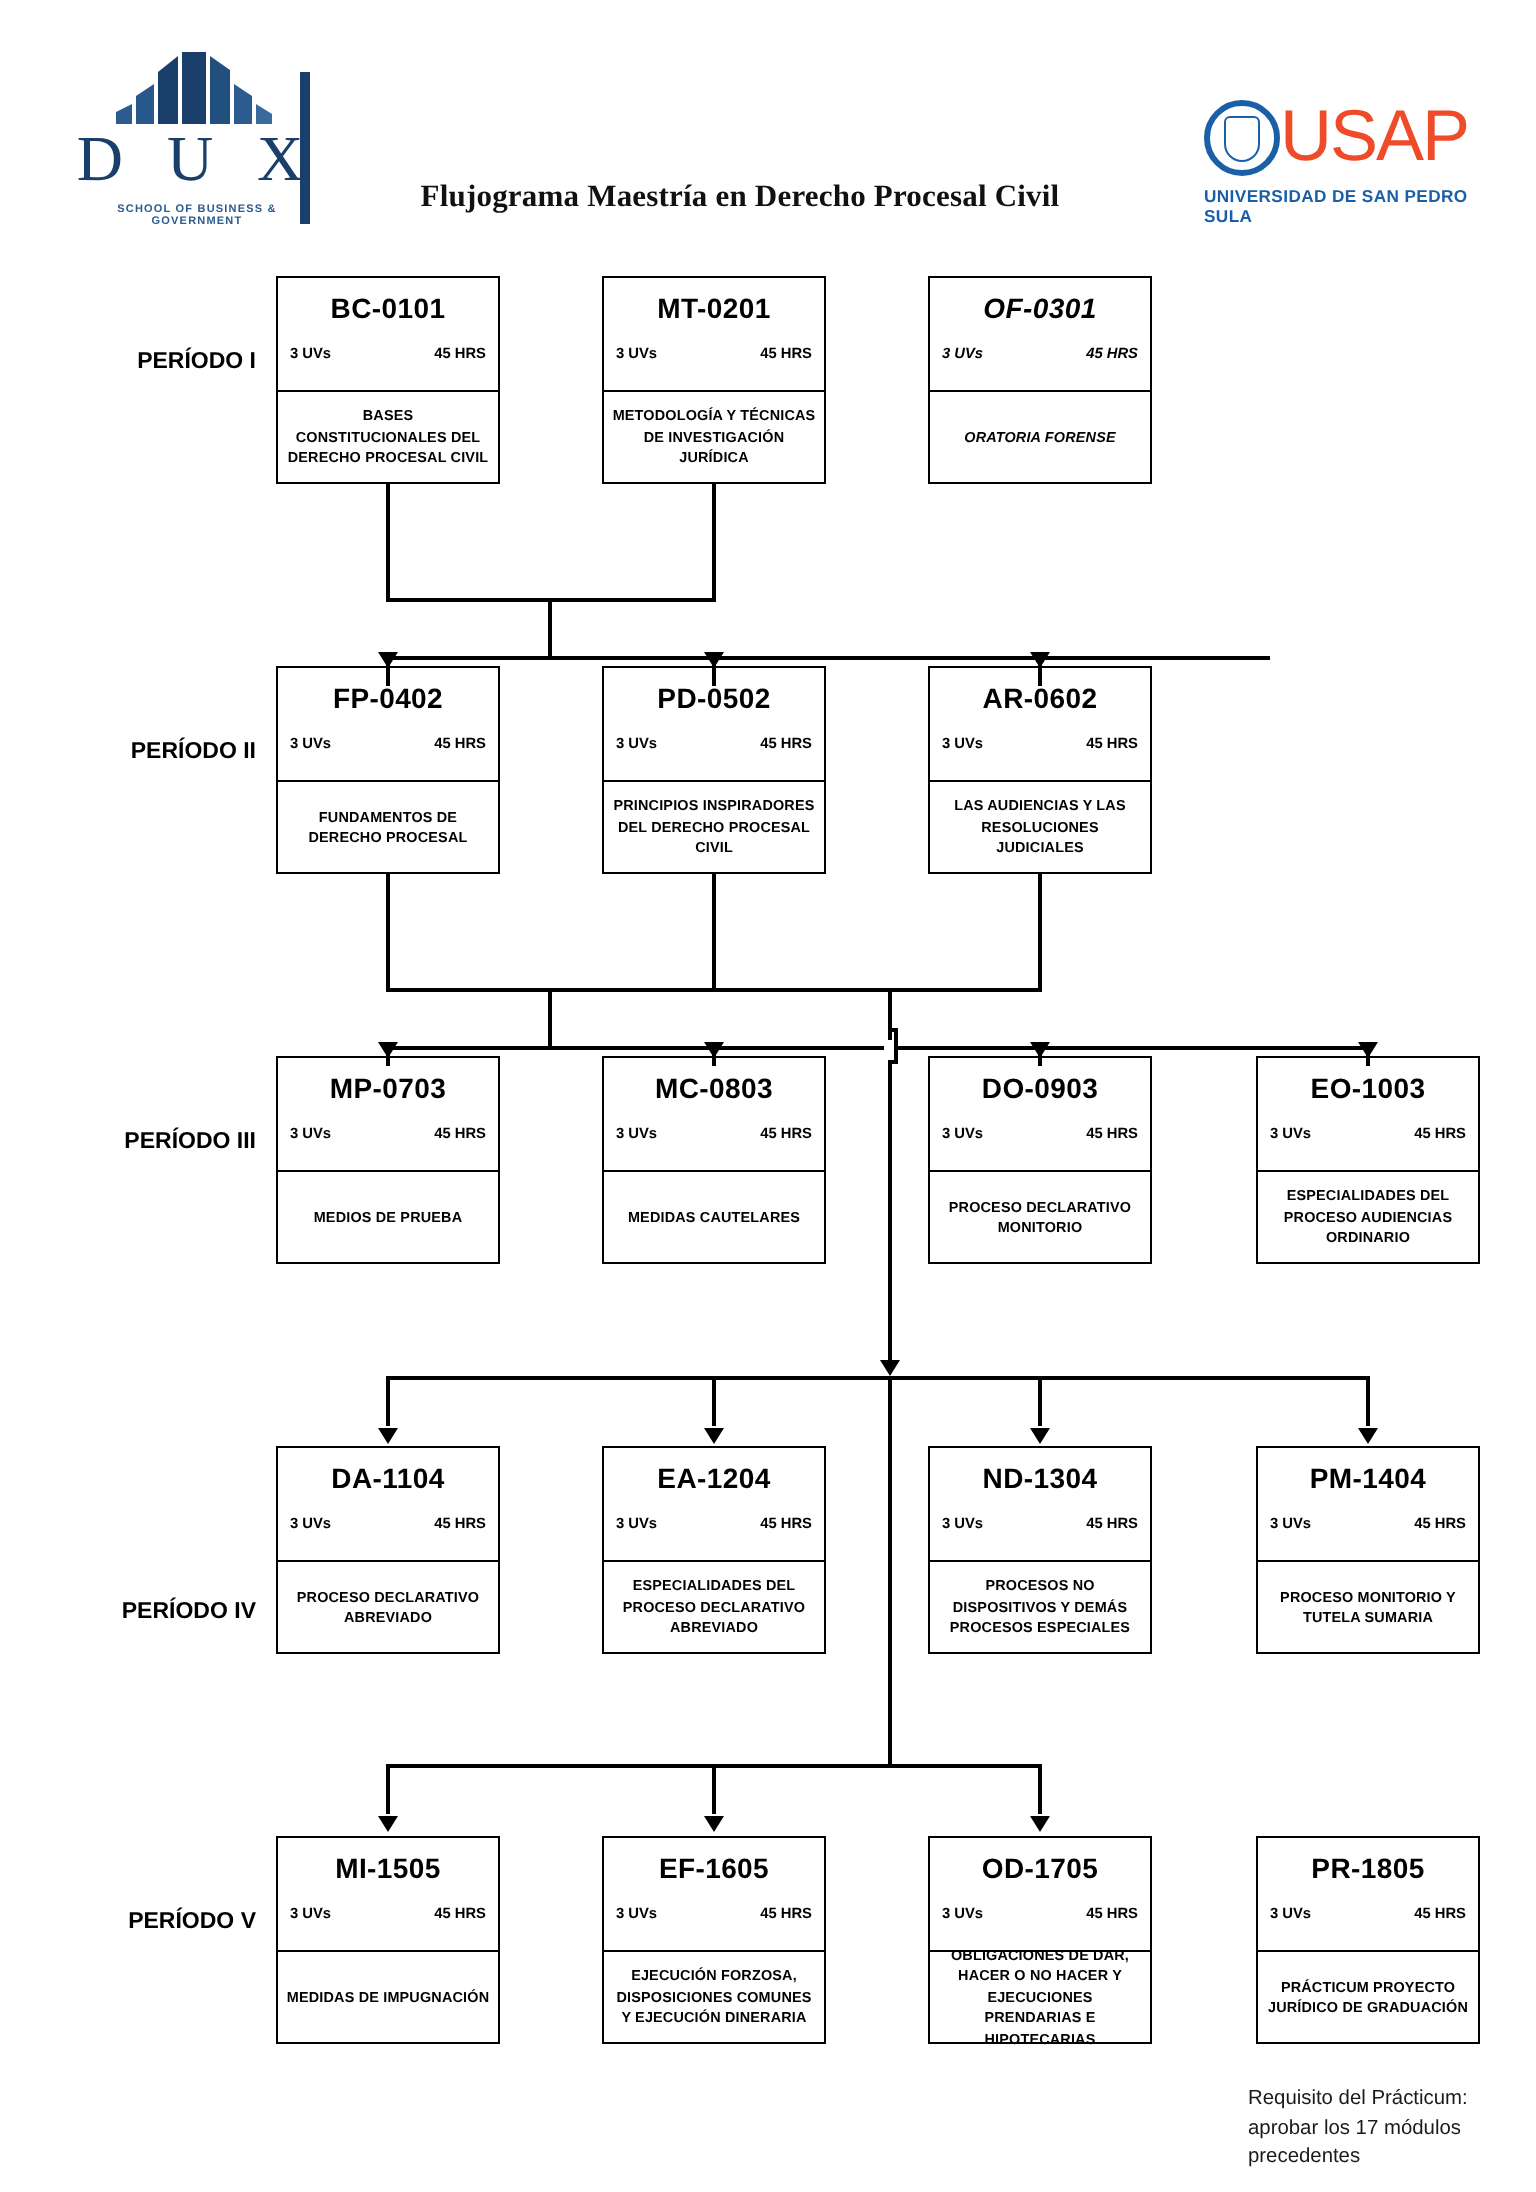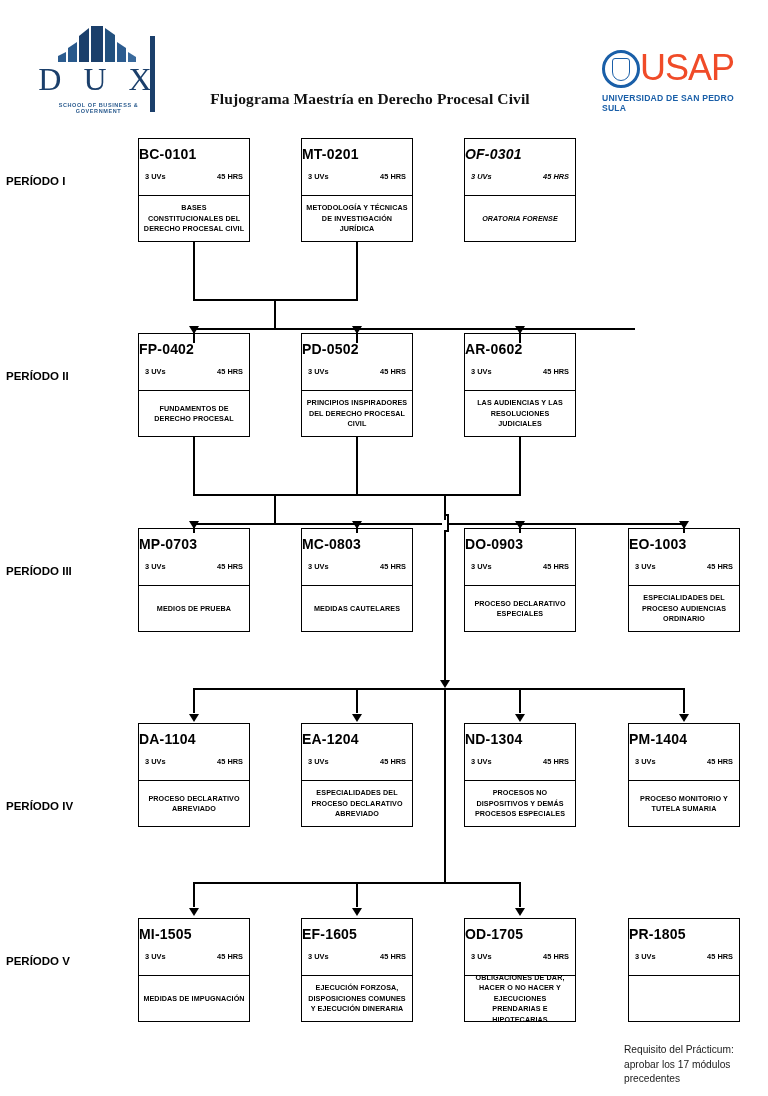--- a/index.html
+++ b/index.html
@@ -112,39 +112,39 @@
     font-size: 8.6px;
     font-weight: bold;
     color: #1a5fa8;
     letter-spacing: 0.2px;
   }
 
   
   .period-label {
     position: absolute;
     width: 122px;
-    text-align: left;
+    text-align: right;
     font-size: 11.5px;
     font-weight: bold;
     color: #000000;
   }
 
   
   .course-box {
     position: absolute;
     width: 112px;
     height: 104px;
     border: 1.4px solid #000000;
     box-sizing: border-box;
     background: #ffffff;
   }
   .cb-code {
     height: 30px;
     line-height: 30px;
-    text-align: left;
+    text-align: center;
     font-size: 14px;
     font-weight: bold;
     letter-spacing: 0.2px;
   }
   .cb-meta {
     height: 26px;
     position: relative;
     border-bottom: 1.3px solid #000000;
   }
   .cb-uv {
@@ -310,21 +310,21 @@
       <span class="cb-hrs">45 HRS</span>
     </div>
     <div class="cb-title">MEDIDAS CAUTELARES</div>
   </div>
   <div class="course-box" style="left:464px; top:528px;">
     <div class="cb-code">DO-0903</div>
     <div class="cb-meta">
       <span class="cb-uv">3 UVs</span>
       <span class="cb-hrs">45 HRS</span>
     </div>
-    <div class="cb-title">PROCESO DECLARATIVO ESPECIALES</div>
+    <div class="cb-title">PROCESO DECLARATIVO MONITORIO</div>
   </div>
   <div class="course-box" style="left:628px; top:528px;">
     <div class="cb-code">EO-1003</div>
     <div class="cb-meta">
       <span class="cb-uv">3 UVs</span>
       <span class="cb-hrs">45 HRS</span>
     </div>
     <div class="cb-title">ESPECIALIDADES DEL PROCESO AUDIENCIAS ORDINARIO</div>
   </div>
 
@@ -384,20 +384,21 @@
       <span class="cb-hrs">45 HRS</span>
     </div>
     <div class="cb-title">OBLIGACIONES DE DAR, HACER O NO HACER Y EJECUCIONES PRENDARIAS E HIPOTECARIAS</div>
   </div>
   <div class="course-box" style="left:628px; top:918px;">
     <div class="cb-code">PR-1805</div>
     <div class="cb-meta">
       <span class="cb-uv">3 UVs</span>
       <span class="cb-hrs">45 HRS</span>
     </div>
+    <div class="cb-title">PRÁCTICUM PROYECTO JURÍDICO DE GRADUACIÓN</div>
   </div>
 
   <div class="ln-v" style="left:193px; top:242px; height:58px;"></div>
   <div class="ln-v" style="left:356px; top:242px; height:58px;"></div>
   <div class="ln-h" style="left:193px; top:299px; width:165px;"></div>
   <div class="ln-v" style="left:274px; top:299px; height:30px;"></div>
   <div class="ln-h" style="left:193px; top:328px; width:442px;"></div>
   <div class="ln-v" style="left:193px; top:328px; height:15px;"></div>
   <div class="ln-v" style="left:356px; top:328px; height:15px;"></div>
   <div class="ln-v" style="left:519px; top:328px; height:15px;"></div>

